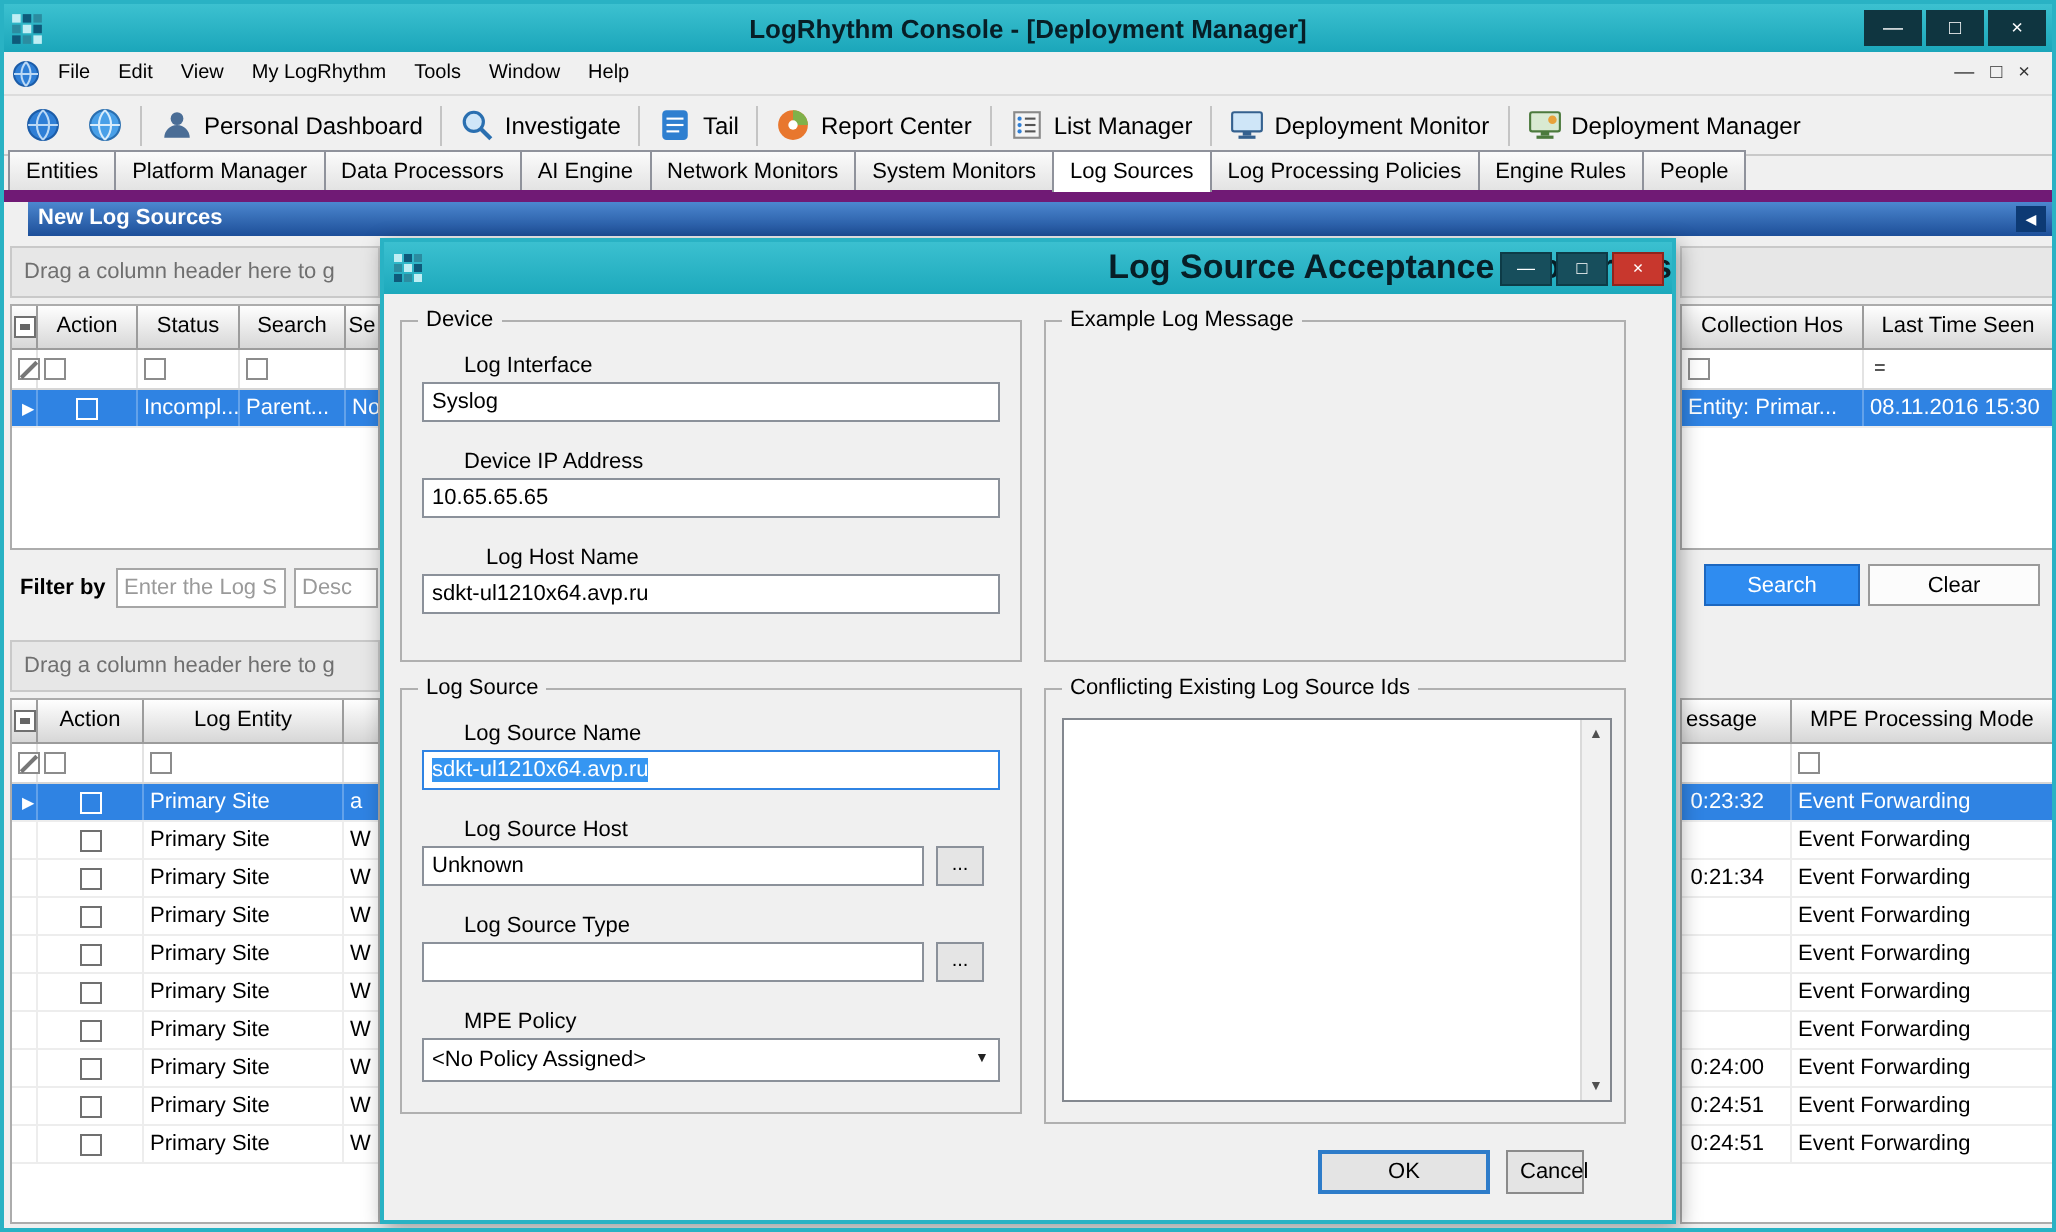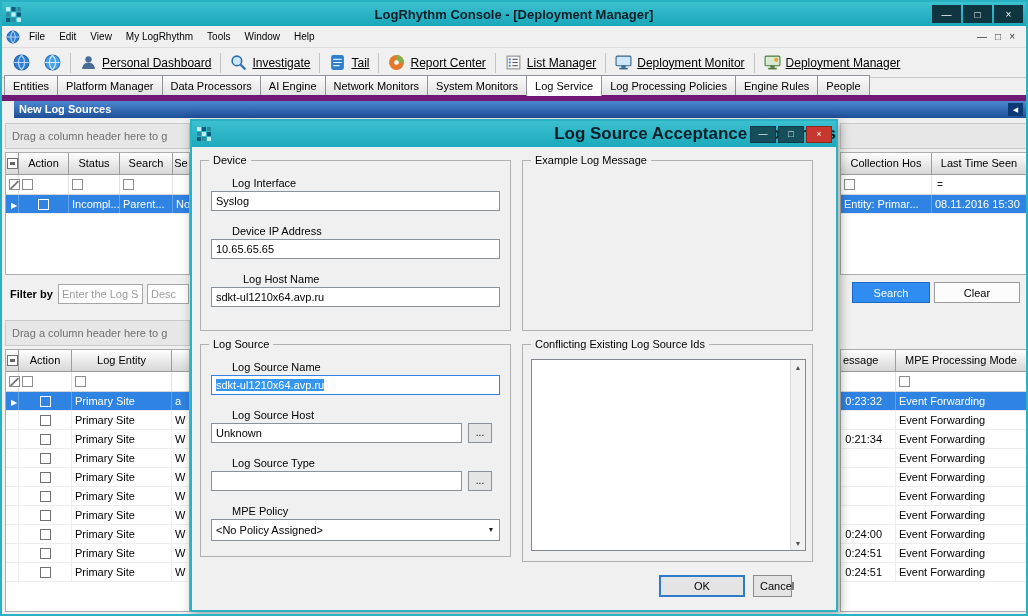--- a/index.html
+++ b/index.html
@@ -19,21 +19,21 @@
   .menubar { position:absolute; top:24px; left:0; right:0; height:22px; background:#f0f0f0;
     border-bottom:1px solid #dcdcdc; display:flex; align-items:center; padding:0 4px; }
   .menuitem { font-size:10px; padding:2px 7px; }
   .mdi { margin-left:auto; display:flex; gap:8px; padding-right:7px; }
   .mdibtn { background:none; border:none; padding:0; font-size:10px; color:#333; font-family:inherit; }
 
   
   .toolbar { position:absolute; top:46px; left:0; right:0; height:30px; background:#f0f0f0;
     border-bottom:1px solid #c9c9c9; display:flex; align-items:center; padding:0 4px; }
   .toolbtn { display:flex; align-items:center; gap:5px; font-size:12px; padding:3px 7px;
-    background:none; border:none; font-family:inherit; white-space:nowrap;text-decoration:underline; }
+    background:none; border:none; font-family:inherit; white-space:nowrap; }
   .tsep { width:1px; height:20px; background:#c4c4c4; margin:0 2px; }
   .ticon { width:17px; height:17px; flex:none; }
 
   
   .tabbar { position:absolute; top:76px; left:0; right:0; height:23px; background:#f0f0f0;
     border-bottom:6px solid #701a75; display:flex; align-items:flex-end; padding-left:2px; }
   .tab { font-size:11px; padding:4px 8px 3px; border:1px solid #8f929b; border-bottom:none;
     background:linear-gradient(#fbfbfb,#e3e3e3); margin-right:-1px; white-space:nowrap; }
   .tab.active { background:#fff; position:relative; top:1px; padding-bottom:4px; z-index:2; }
 
@@ -244,21 +244,21 @@
     </button>
   </div>
 
   <div class="tabbar">
     <span class="tab">Entities</span>
     <span class="tab">Platform Manager</span>
     <span class="tab">Data Processors</span>
     <span class="tab">AI Engine</span>
     <span class="tab">Network Monitors</span>
     <span class="tab">System Monitors</span>
-    <span class="tab active">Log Service</span>
+    <span class="tab active">Log Sources</span>
     <span class="tab">Log Processing Policies</span>
     <span class="tab">Engine Rules</span>
     <span class="tab">People</span>
   </div>
 
   <div class="sectionbar">
     <span>New Log Sources</span>
     <button class="scrollleft">◀</button>
   </div>
 

